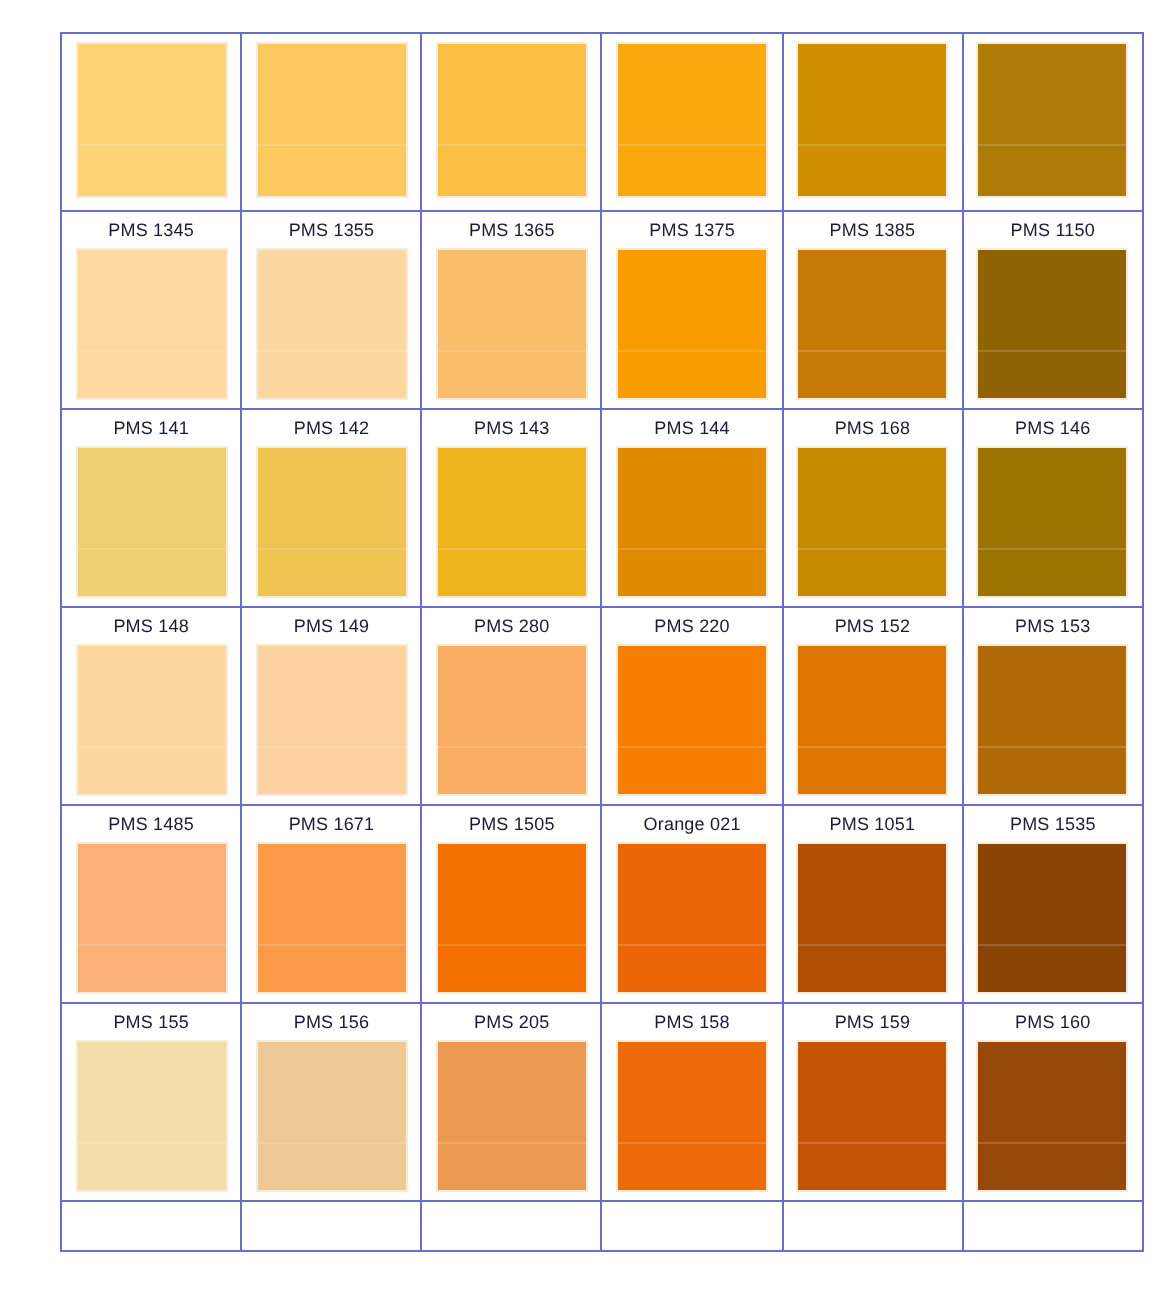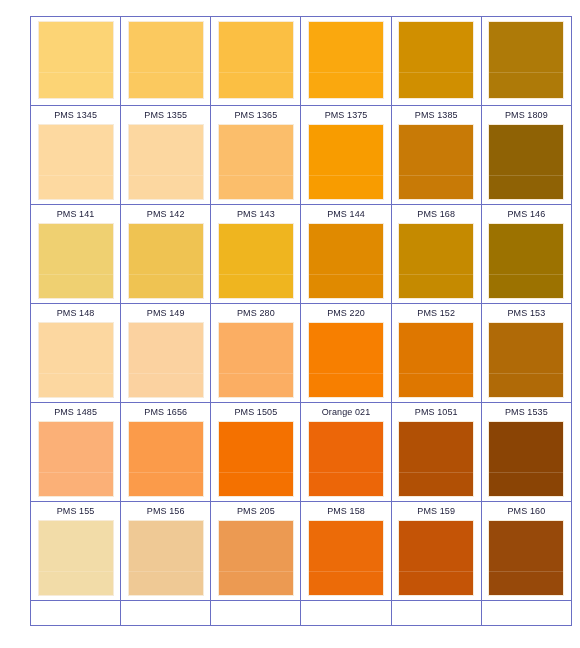--- a/index.html
+++ b/index.html
@@ -156,21 +156,21 @@
               <span class="seam" style="margin-top: 50px;"></span>
             </span>
           </td>
           <td class="swatch-cell">
             <span class="swatch-label">PMS 1385</span>
             <span class="swatch-chip" title="PMS 1385" style="background: rgb(200, 122, 6); border-color: rgb(247, 235, 216);">
               <span class="seam" style="margin-top: 50px;"></span>
             </span>
           </td>
           <td class="swatch-cell">
-            <span class="swatch-label">PMS 1809</span>
+            <span class="swatch-label">PMS 1150</span>
             <span class="swatch-chip" title="PMS 1395" style="background: rgb(143, 98, 5); border-color: rgb(247, 235, 216);">
               <span class="seam" style="margin-top: 50px;"></span>
             </span>
           </td>
         </tr>
         <tr>
           <td class="swatch-cell">
             <span class="swatch-label">PMS 141</span>
             <span class="swatch-chip" title="PMS 141" style="background: rgb(239, 208, 113); border-color: rgb(247, 235, 216);">
               <span class="seam" style="margin-top: 50px;"></span>
@@ -246,21 +246,21 @@
           </td>
         </tr>
         <tr>
           <td class="swatch-cell">
             <span class="swatch-label">PMS 1485</span>
             <span class="swatch-chip" title="PMS 1485" style="background: rgb(251, 176, 119); border-color: rgb(247, 235, 216);">
               <span class="seam" style="margin-top: 50px;"></span>
             </span>
           </td>
           <td class="swatch-cell">
-            <span class="swatch-label">PMS 1656</span>
+            <span class="swatch-label">PMS 1671</span>
             <span class="swatch-chip" title="PMS 1495" style="background: rgb(251, 155, 74); border-color: rgb(247, 235, 216);">
               <span class="seam" style="margin-top: 50px;"></span>
             </span>
           </td>
           <td class="swatch-cell">
             <span class="swatch-label">PMS 1505</span>
             <span class="swatch-chip" title="PMS 1505" style="background: rgb(244, 113, 0); border-color: rgb(247, 235, 216);">
               <span class="seam" style="margin-top: 50px;"></span>
             </span>
           </td>

